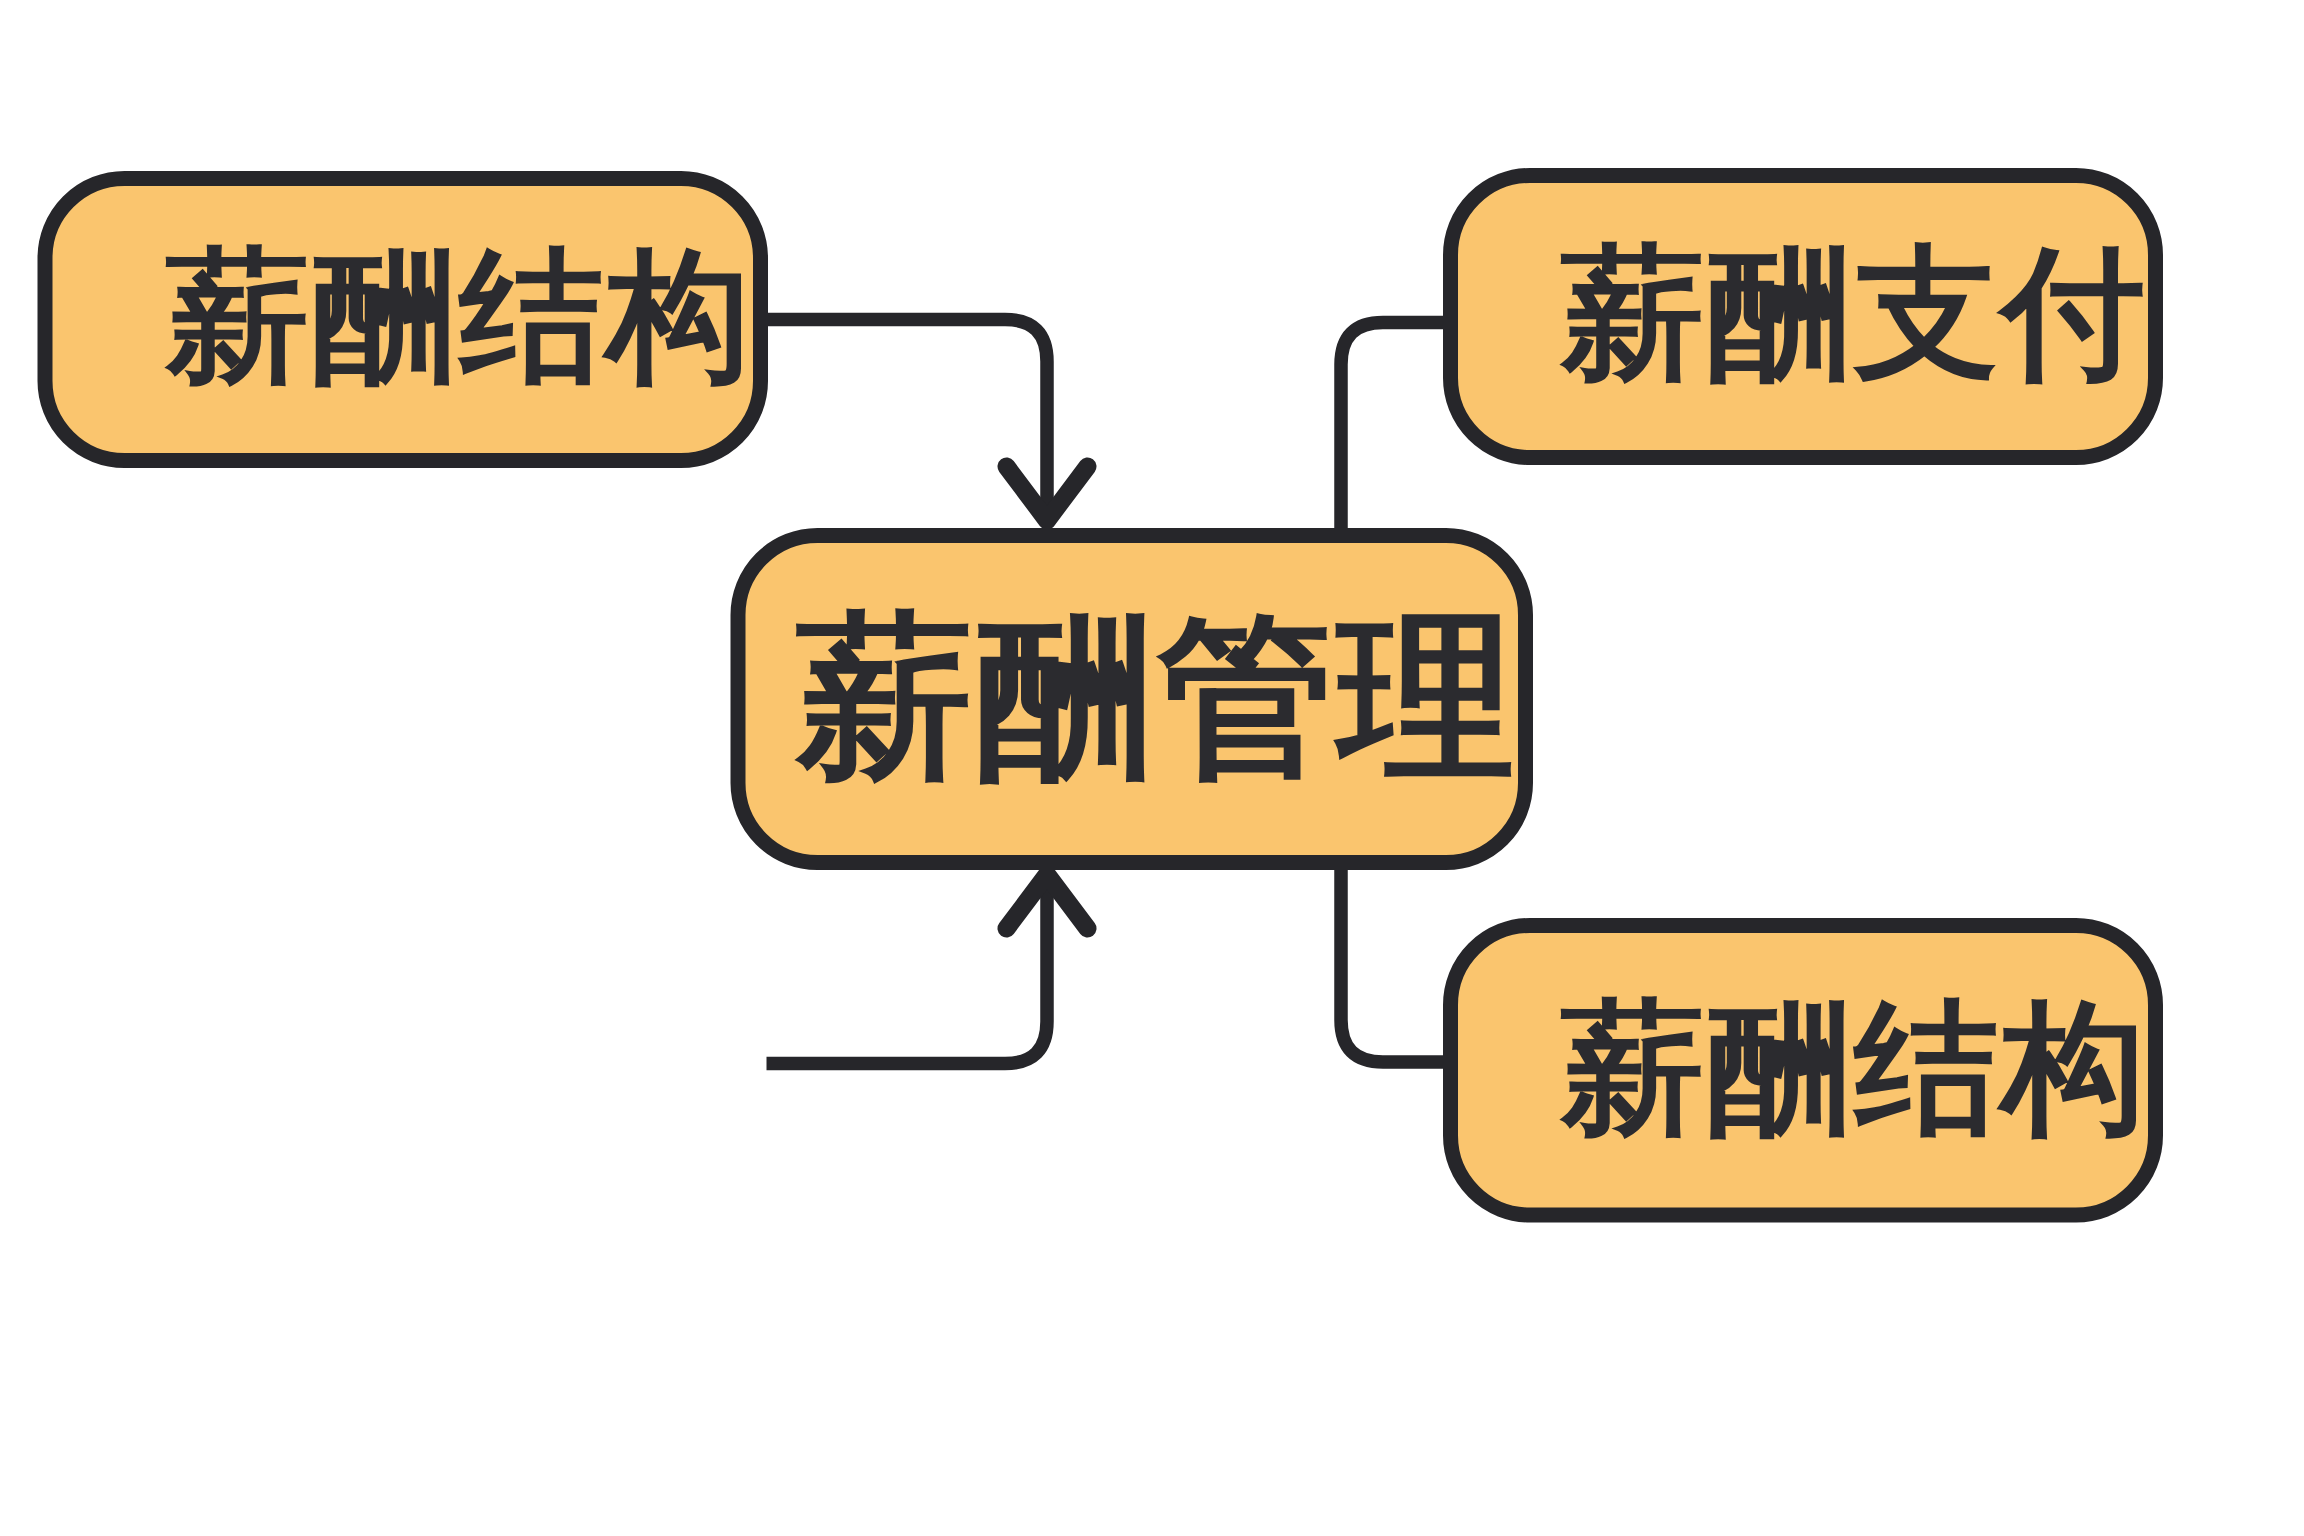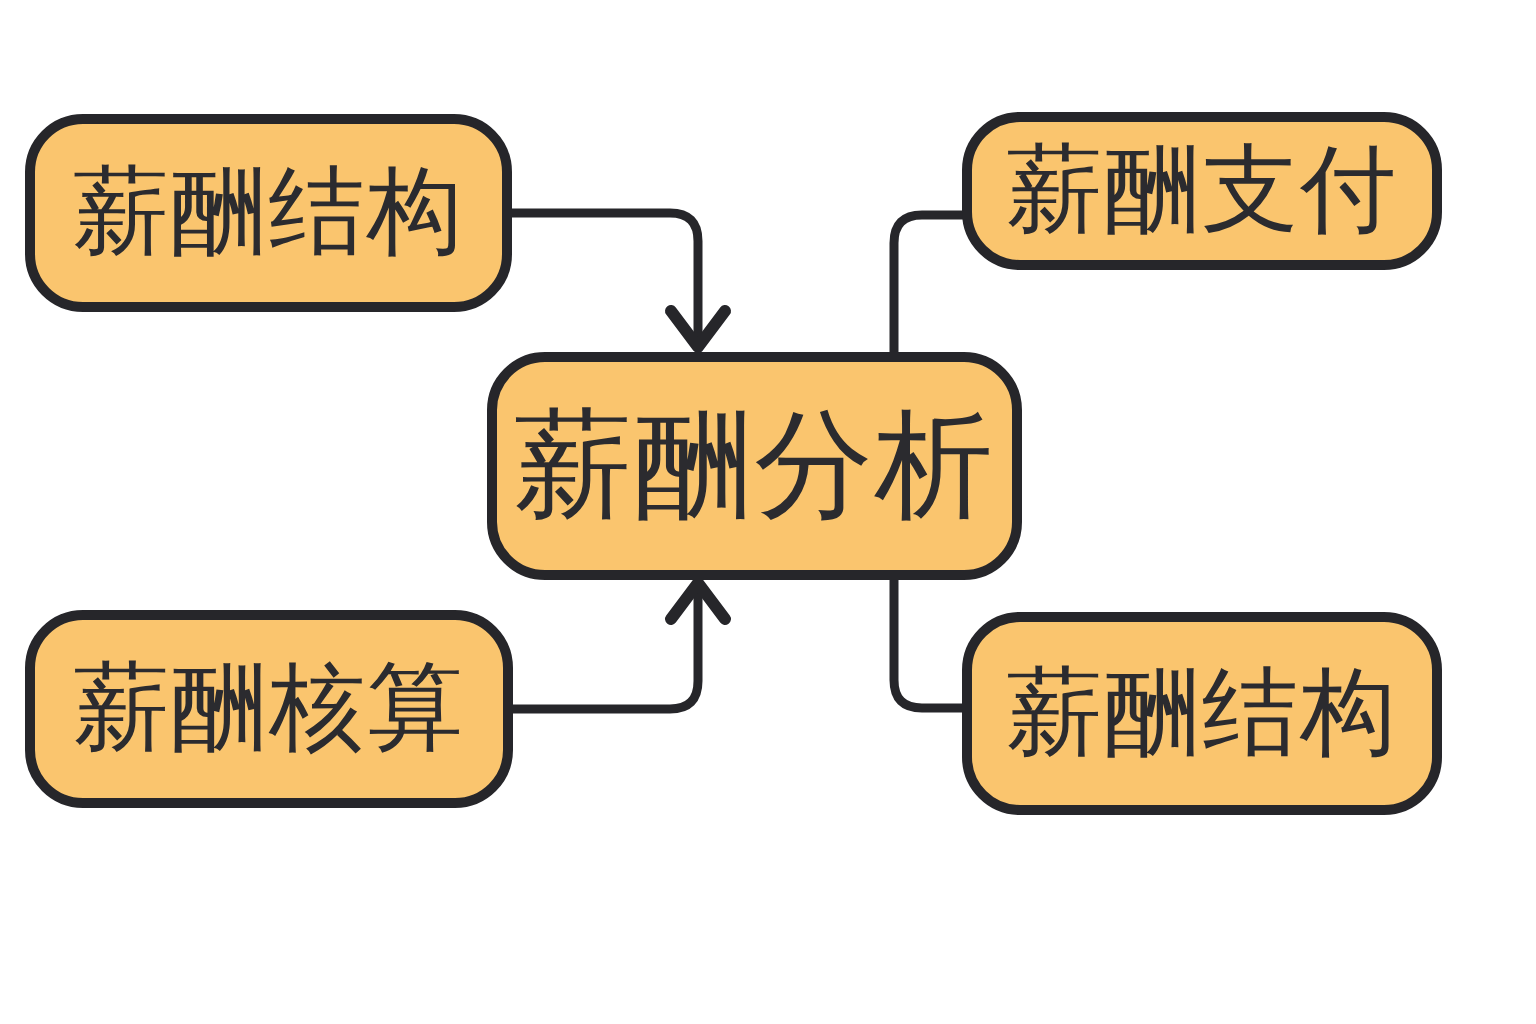--- a/index.html
+++ b/index.html
@@ -36,28 +36,28 @@
     stroke-linejoin: round;
   }
   .node {
     position: absolute;
     z-index: 2;
     background: var(--node-fill);
     border: 10px solid var(--node-stroke);
     border-radius: 58px;
     display: flex;
     align-items: center;
-    justify-content: center;
+    justify-content: flex-end;
     color: var(--text-color);
-    font-weight: 400;
+    font-weight: 700;
     letter-spacing: 0.02em;
     white-space: nowrap;
   }
   .node-top-left     { left: 25px;  top: 114px; width: 487px; height: 198px; font-size: 96px; }
-  .node-top-right    { left: 962px; top: 112px; width: 480px; height: 158px; font-size: 96px; }
+  .node-top-right    { left: 962px; top: 112px; width: 480px; height: 198px; font-size: 96px; }
   .node-center       { left: 487px; top: 352px; width: 535px; height: 228px; font-size: 118px; }
   .node-bottom-left  { left: 25px;  top: 610px; width: 488px; height: 198px; font-size: 96px; }
   .node-bottom-right { left: 962px; top: 612px; width: 480px; height: 203px; font-size: 96px; }
 </style>
 </head>
 <body>
 
 <div class="canvas">
 
   <svg class="connectors" viewBox="0 0 1536 1024" xmlns="http://www.w3.org/2000/svg">
@@ -75,24 +75,21 @@
 
   <div class="node node-top-left">
     <span>薪酬结构</span>
   </div>
 
   <div class="node node-top-right">
     <span>薪酬支付</span>
   </div>
 
   <div class="node node-center">
-    <span>薪酬分析</span>
+    <span>薪酬管理</span>
   </div>
 
-  <div class="node node-bottom-left">
-    <span>薪酬核算</span>
-  </div>
 
   <div class="node node-bottom-right">
     <span>薪酬结构</span>
   </div>
 
 </div>
 
 </body></html>

